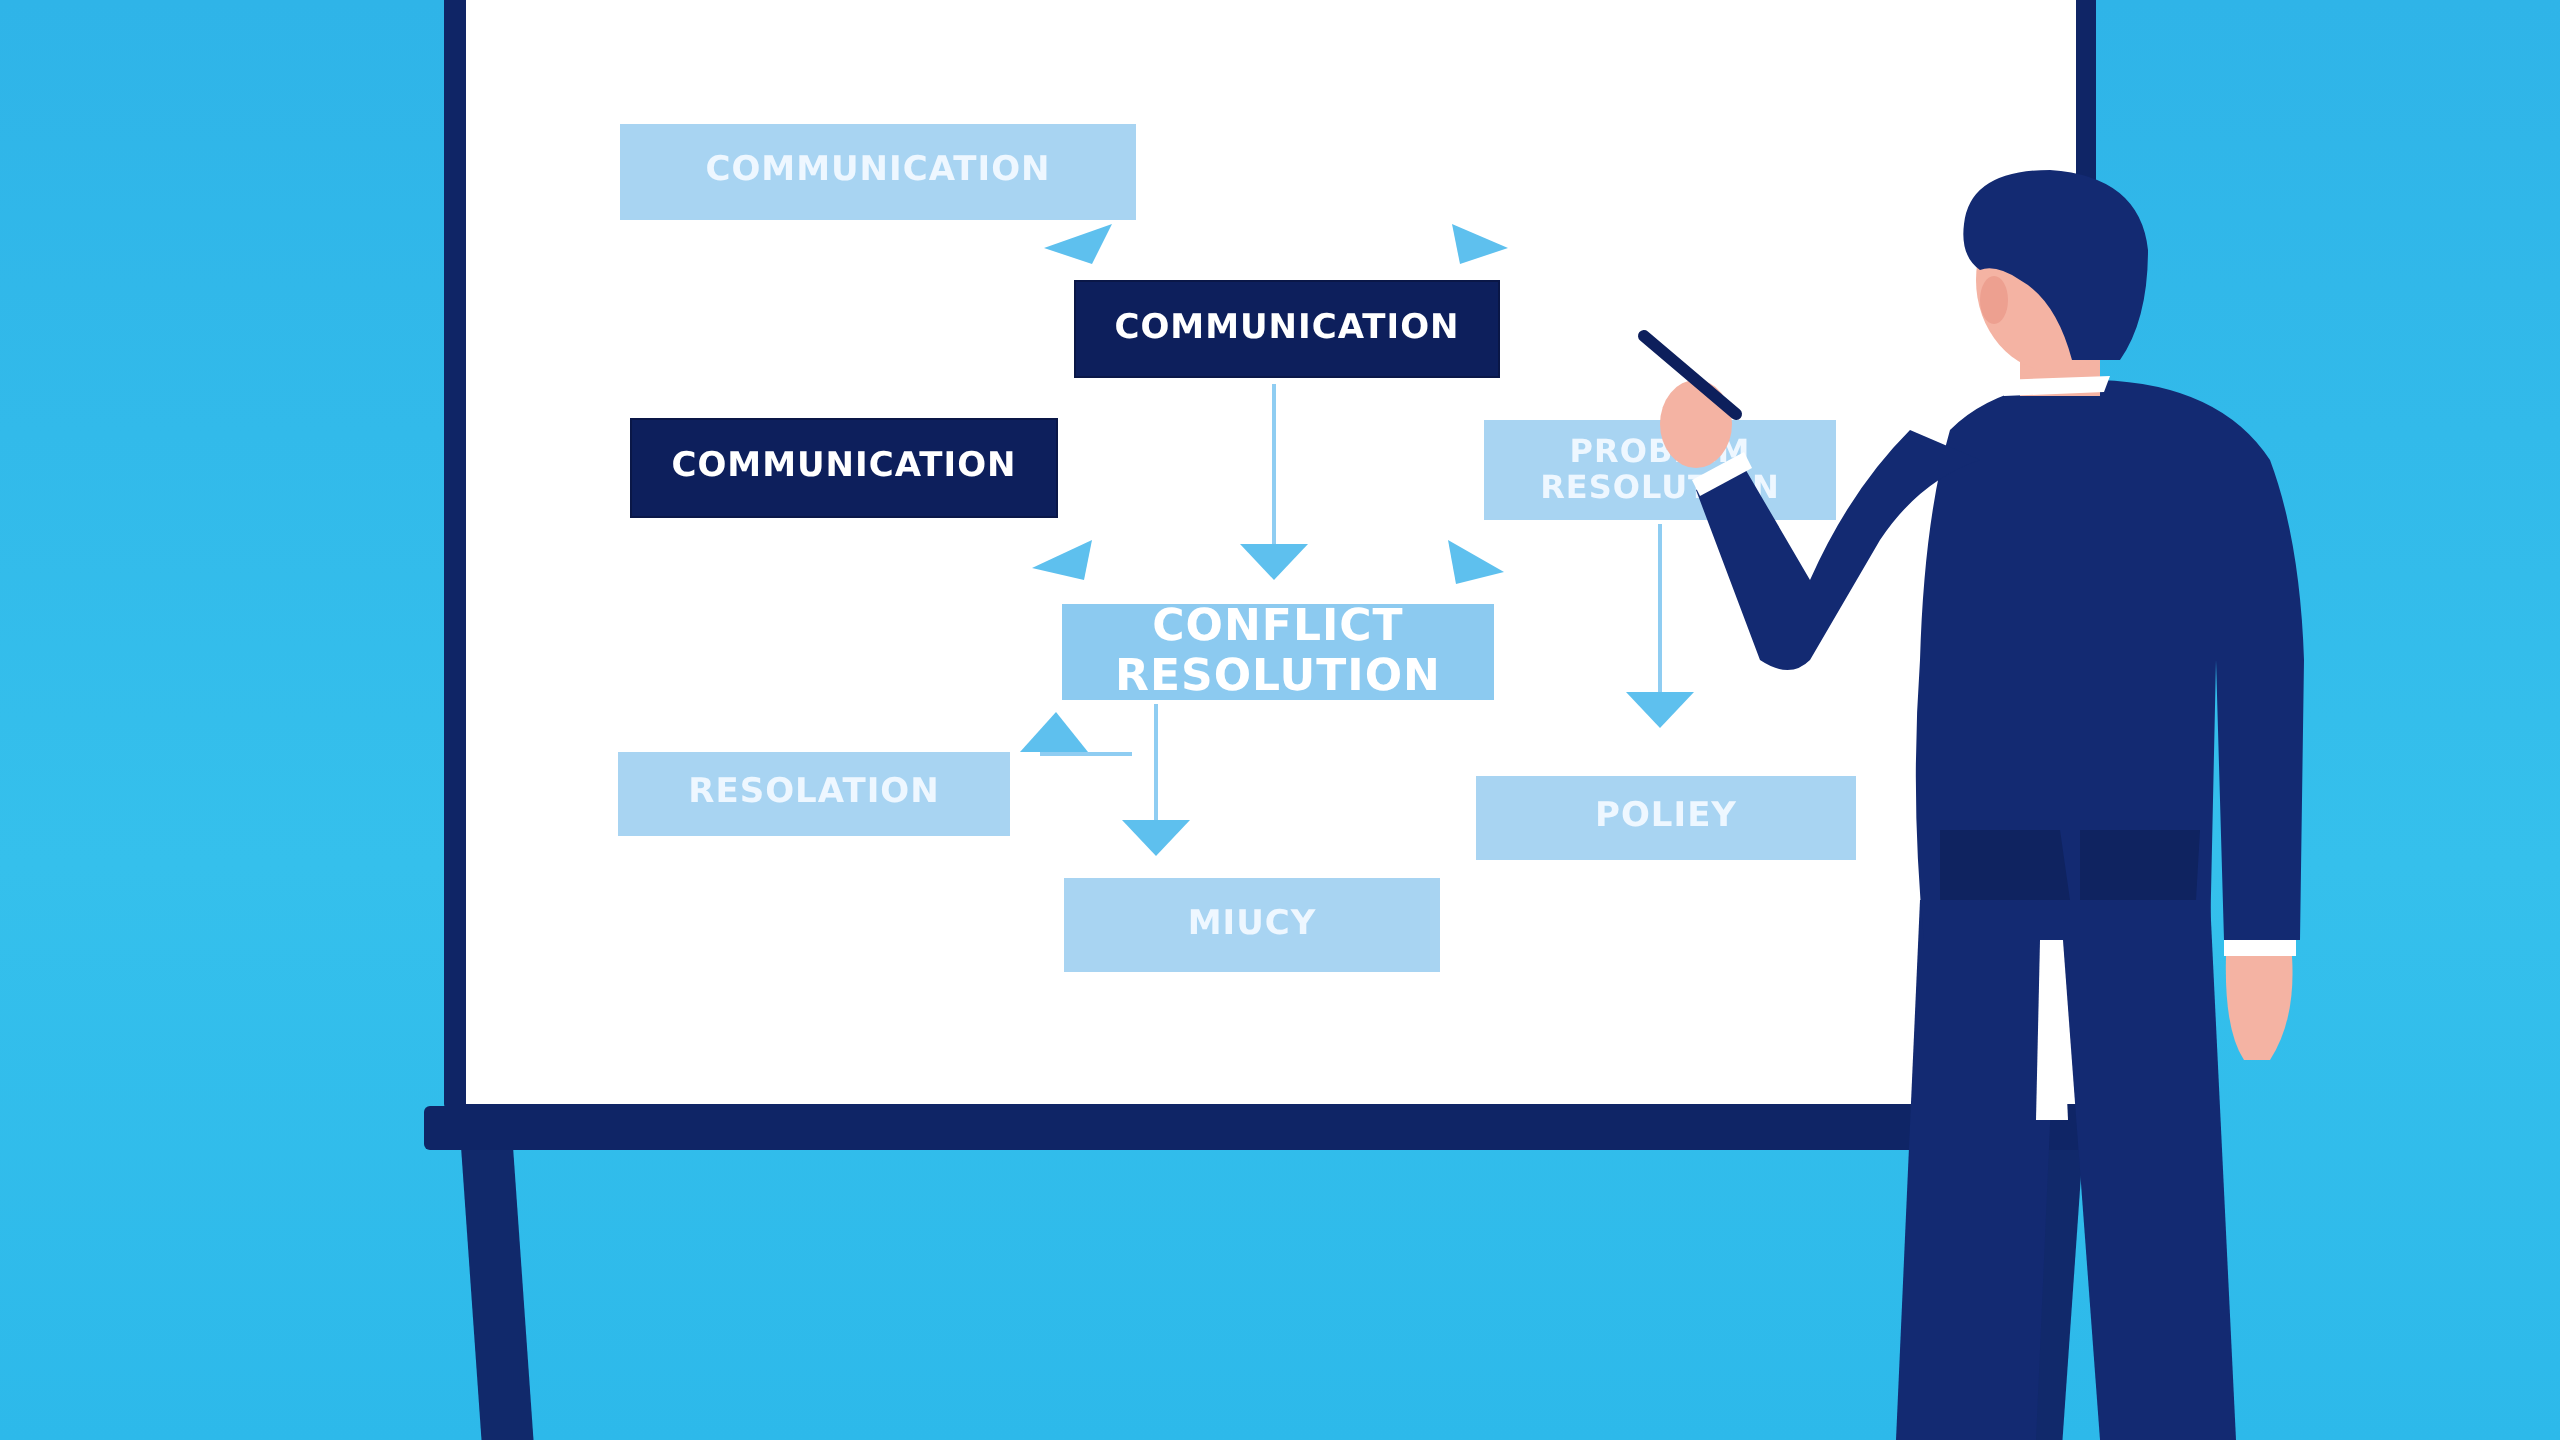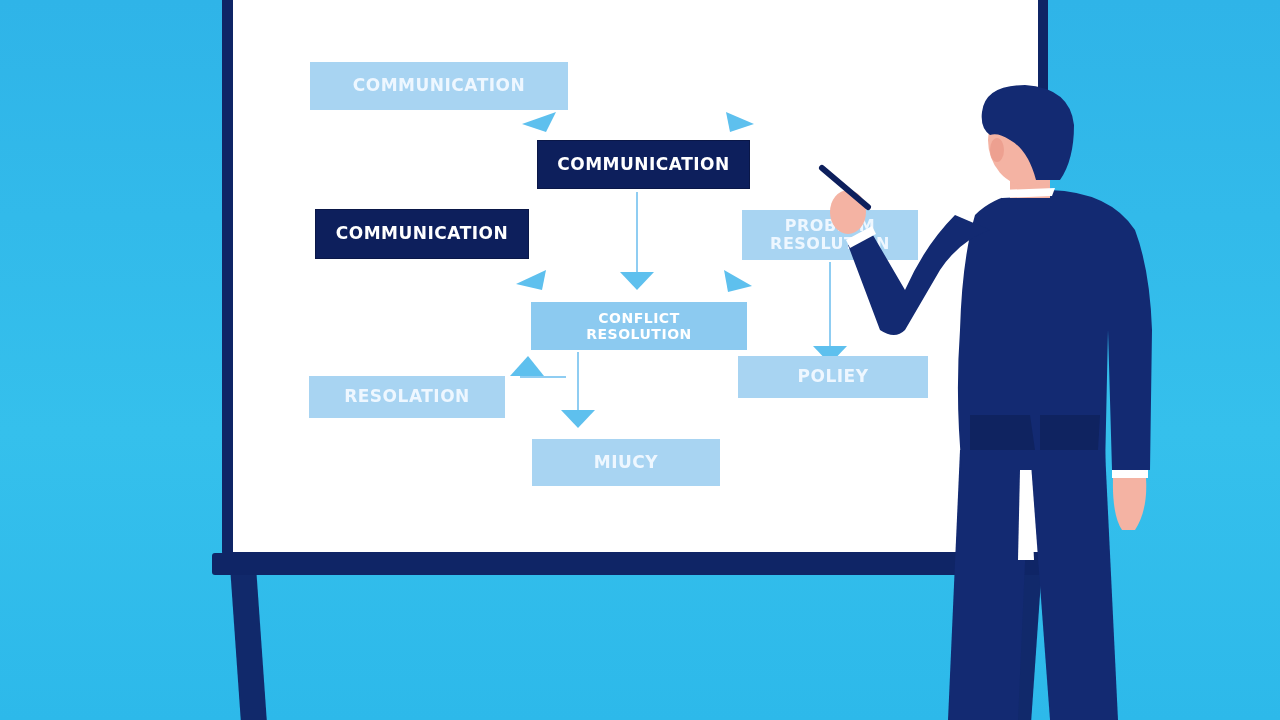--- a/index.html
+++ b/index.html
@@ -28,21 +28,21 @@
   .leg-left { left: 236px; top: 572px; width: 26px; height: 160px; transform: skewX(4deg); }
   .leg-right { left: 1018px; top: 572px; width: 18px; height: 160px; transform: skewX(-4deg); }
 
   
   .node {
     position: absolute; display: flex; align-items: center; justify-content: center;
     text-align: center; font-weight: bold; letter-spacing: 0.5px; line-height: 1.15;
     white-space: pre-line;
   }
   .node.light { background: #a8d4f2; color: #eef7ff; font-size: 17px; }
-  .node.mid { background: #8ccaf0; color: #ffffff; font-size: 14px; }
+  .node.mid { background: #8ccaf0; color: #ffffff; font-size: 22px; }
   .node.dark { background: #0d1f5c; color: #ffffff; font-size: 17px; border: 1px solid #0a1747; }
 
   
   .vline { position: absolute; width: 2px; background: #8fcdf2; }
   .hline { position: absolute; height: 2px; background: #8fcdf2; }
   .arrow-down {
     position: absolute; width: 0; height: 0;
     border-left: 17px solid transparent; border-right: 17px solid transparent;
     border-top: 18px solid #5ec0ee;
   }
@@ -96,21 +96,21 @@
   <div class="node dark" style="left:315px; top:209px; width:214px; height:50px;">COMMUNICATION</div>
 
   <div class="node light" style="left:742px; top:210px; width:176px; height:50px; font-size:16px;">PROBLEM
 RESOLUTION</div>
 
   <div class="node mid" style="left:531px; top:302px; width:216px; height:48px;">CONFLICT
 RESOLUTION</div>
 
   <div class="node light" style="left:309px; top:376px; width:196px; height:42px;">RESOLATION</div>
 
-  <div class="node light" style="left:738px; top:356px; width:190px; height:42px;">POLIEY</div>
+  <div class="node light" style="left:738px; top:388px; width:190px; height:42px;">POLIEY</div>
 
   <div class="node light" style="left:532px; top:439px; width:188px; height:47px;">MIUCY</div>
 
   <svg class="person" width="1280" height="720" viewBox="0 0 1280 720">
 
     <polygon points="960,450 1030,450 1018,720 948,720" fill="#132a72"></polygon>
     <polygon points="1030,450 1105,450 1118,720 1050,720" fill="#132a72"></polygon>
     <polygon points="1020,470 1030,470 1034,560 1018,560" fill="#ffffff"></polygon>
 
     <path d="M975,215 Q1000,190 1050,190 Q1110,192 1135,230 Q1150,270 1152,330 L1150,470 L1112,470 L1108,330 L1105,470 L962,470 Q955,400 960,330 Q962,260 975,215 Z" fill="#132a72"></path>

